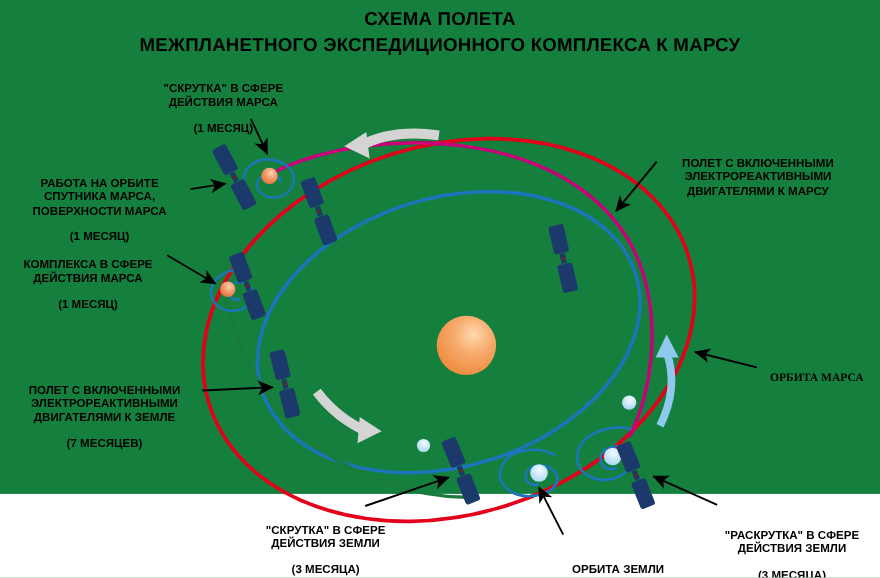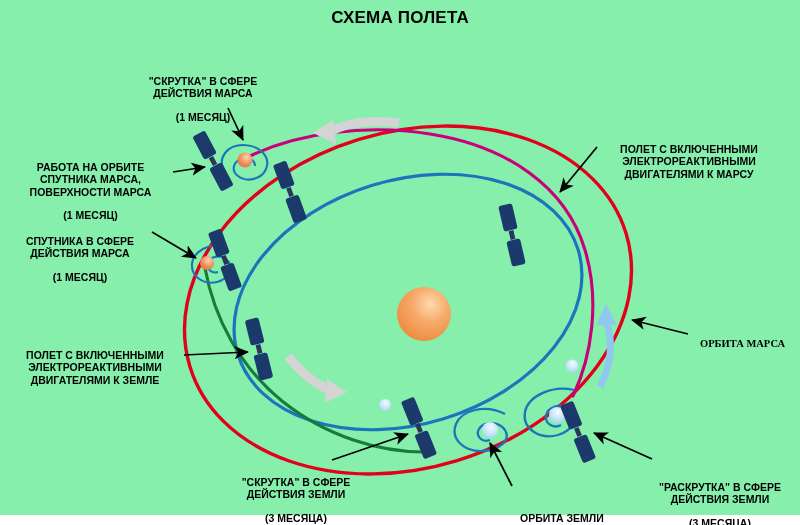--- a/index.html
+++ b/index.html
@@ -1,37 +1,38 @@
 <!DOCTYPE html>
 <html><head>
 <meta charset="utf-8">
 <title>Схема полета</title>
 <style>
   html,body{margin:0;padding:0;background:#ffffff;}
   body{width:800px;height:525px;overflow:hidden;
        font-family:"Liberation Sans","DejaVu Sans",sans-serif;
        color:#000;}
-  #root{position:relative;width:800px;height:515px;background:#86efac;}
+  #root{position:relative;width:800px;height:449px;background:#15803d;}
   svg.diagram{position:absolute;left:0;top:0;width:800px;height:525px;}
   .title{position:absolute;left:0;top:6px;width:800px;text-align:center;
          font-weight:bold;font-size:17px;letter-spacing:.2px;line-height:23px;}
   .title .l2{display:block;}
   .lbl{position:absolute;font-weight:bold;font-size:10.5px;line-height:12.6px;
        white-space:pre-line;}
   .lbl .dur{display:block;margin-top:11px;}
   .c{text-align:center;}
   .l{text-align:left;}
 </style>
 </head>
 <body>
 
 <div id="root">
 
   <div class="title">
     <span>СХЕМА ПОЛЕТА</span>
+    <span class="l2">МЕЖПЛАНЕТНОГО ЭКСПЕДИЦИОННОГО КОМПЛЕКСА К МАРСУ</span>
   </div>
 
   <svg class="diagram" viewBox="0 0 800 525">
     <defs>
       <radialGradient id="sunGrad" cx="62%" cy="32%" r="72%">
         <stop offset="0%" stop-color="#ffd9b0"></stop>
         <stop offset="45%" stop-color="#f6ab6c"></stop>
         <stop offset="100%" stop-color="#ee8b3f"></stop>
       </radialGradient>
       <radialGradient id="marsGrad" cx="60%" cy="32%" r="72%">
@@ -188,29 +189,30 @@
   </div>
 
   <div class="lbl c" style="left:8px;top:148px;width:165px;">
     <span>РАБОТА НА ОРБИТЕ
 СПУТНИКА МАРСА,
 ПОВЕРХНОСТИ МАРСА</span>
     <span class="dur">(1 МЕСЯЦ)</span>
   </div>
 
   <div class="lbl c" style="left:4px;top:222px;width:152px;">
-    <span>СПУТНИКА В СФЕРЕ
+    <span>КОМПЛЕКСА В СФЕРЕ
 ДЕЙСТВИЯ МАРСА</span>
     <span class="dur">(1 МЕСЯЦ)</span>
   </div>
 
   <div class="lbl c" style="left:6px;top:336px;width:178px;">
     <span>ПОЛЕТ С ВКЛЮЧЕННЫМИ
 ЭЛЕКТРОРЕАКТИВНЫМИ
 ДВИГАТЕЛЯМИ К ЗЕМЛЕ</span>
+    <span class="dur">(7 МЕСЯЦЕВ)</span>
   </div>
 
   <div class="lbl c" style="left:600px;top:130px;width:178px;">
     <span>ПОЛЕТ С ВКЛЮЧЕННЫМИ
 ЭЛЕКТРОРЕАКТИВНЫМИ
 ДВИГАТЕЛЯМИ К МАРСУ</span>
   </div>
 
   <div class="lbl l" style="left:700px;top:325px;width:96px;font-family:Liberation Serif, serif;">
     <span>ОРБИТА МАРСА</span>

